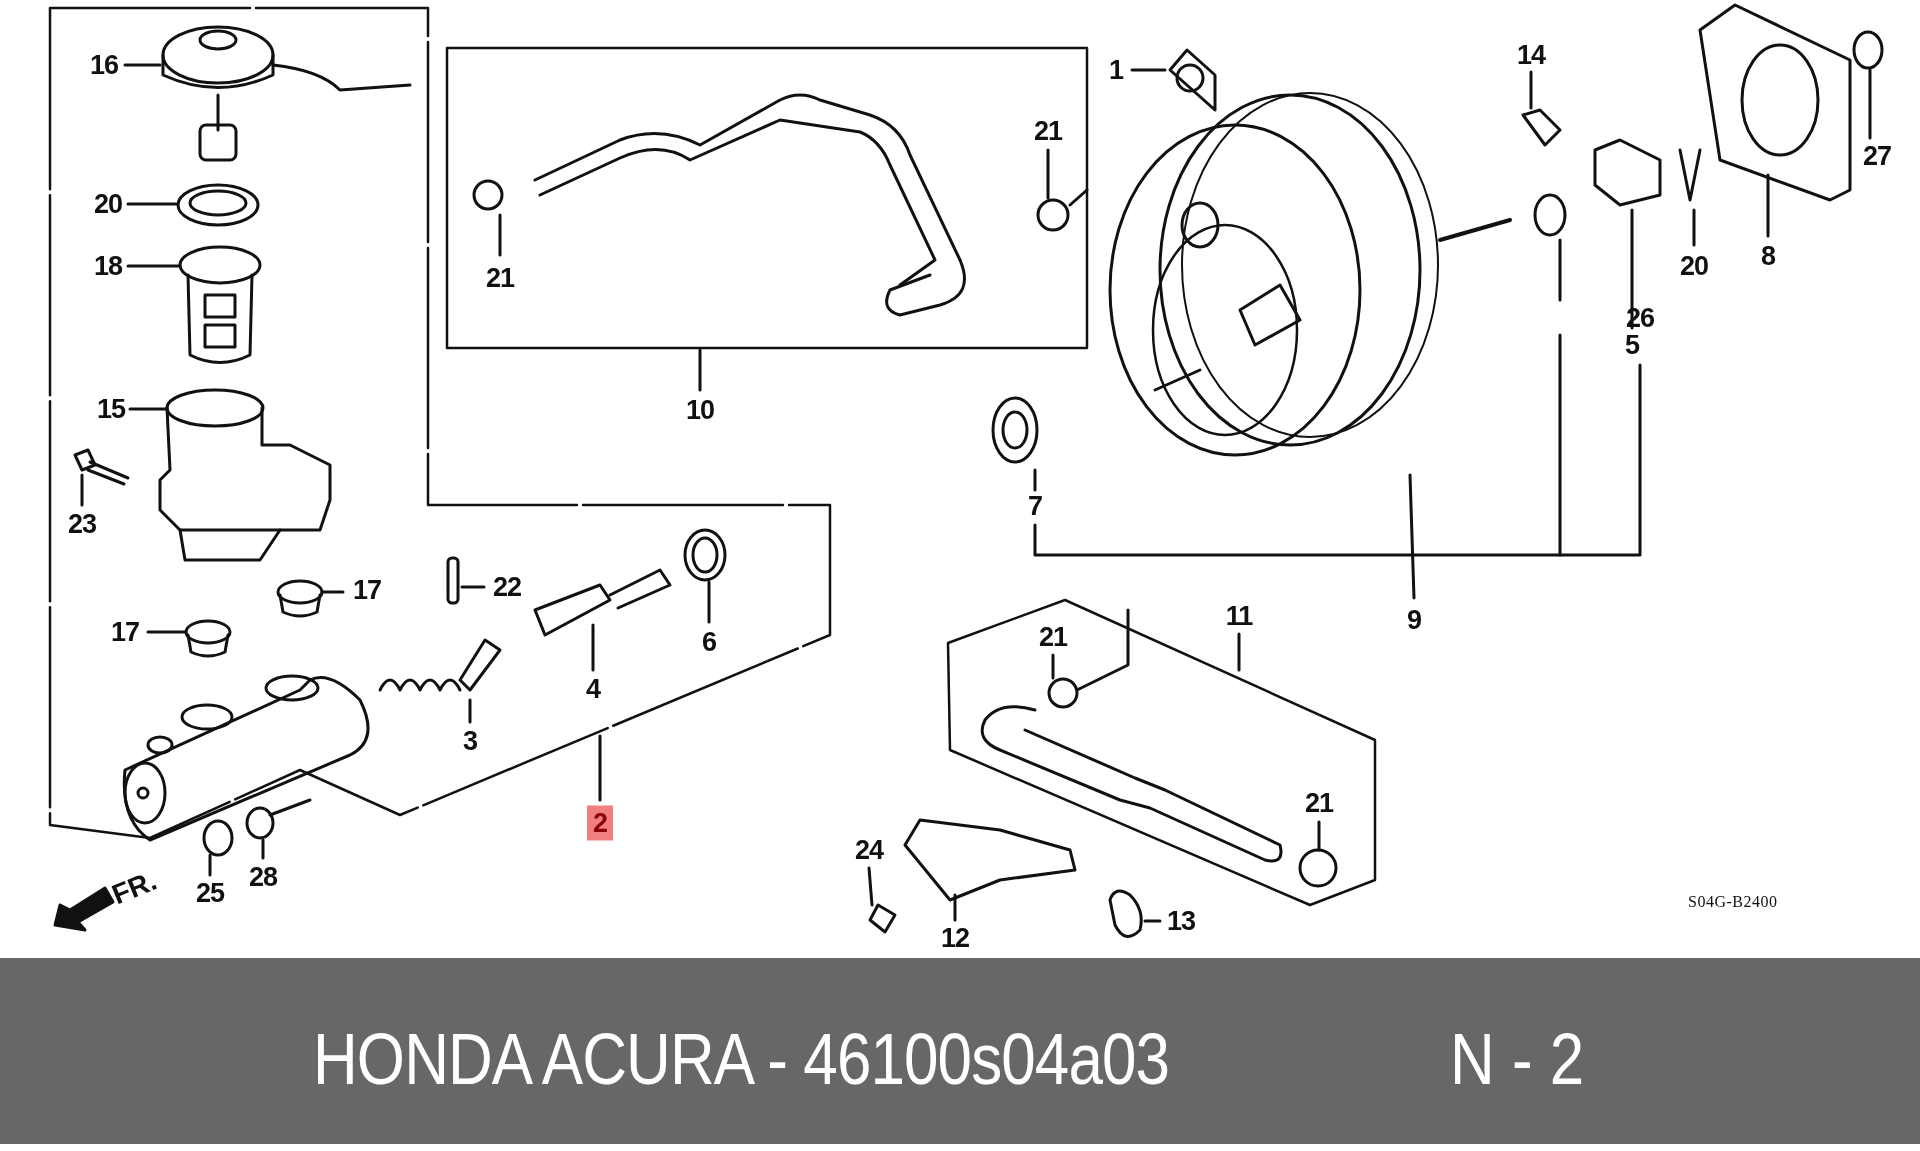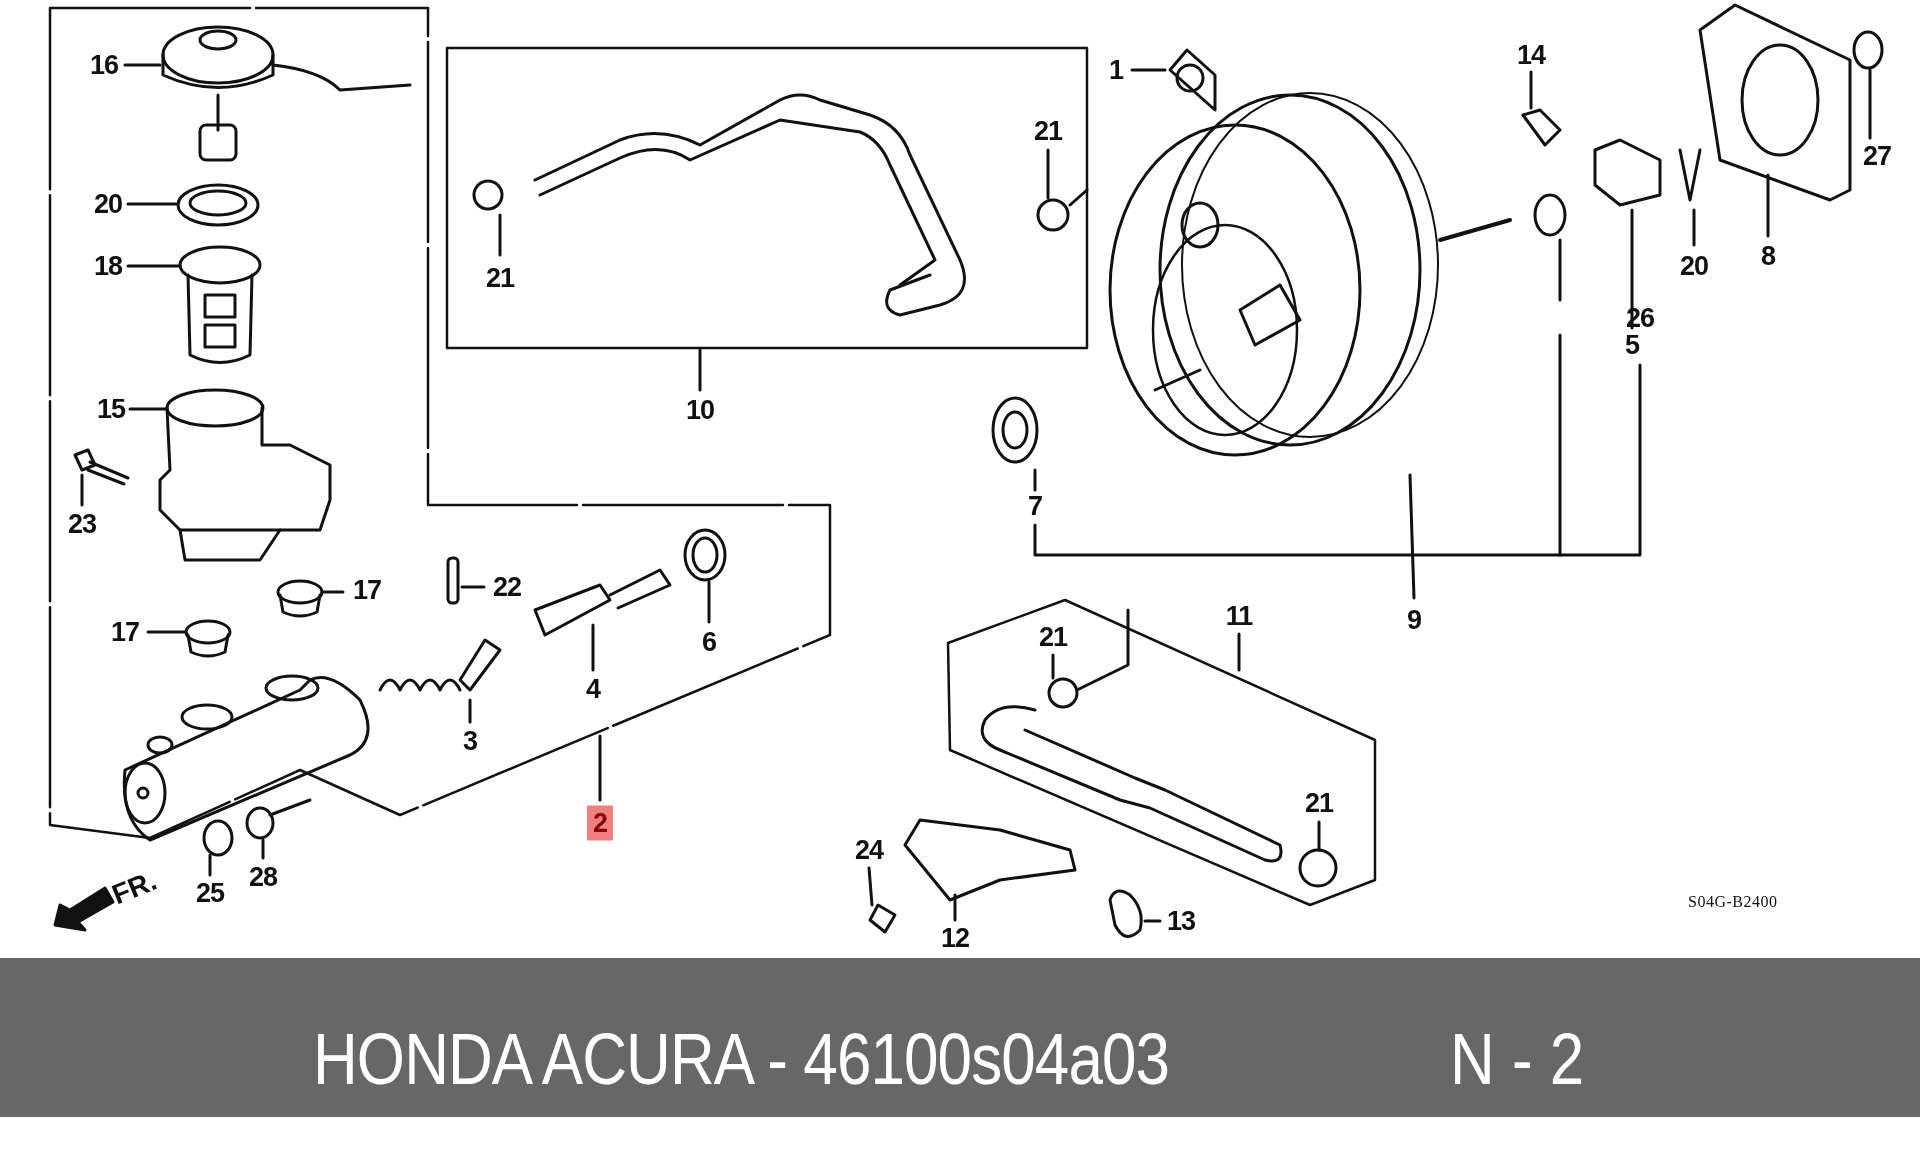--- a/index.html
+++ b/index.html
@@ -3,21 +3,21 @@
 <meta charset="utf-8">
 <style>
   html, body { margin:0; padding:0; }
   body { width:1920px; height:1151px; position:relative; overflow:hidden; background:#ffffff; font-family:"Liberation Sans", sans-serif; }
   #diagram { position:absolute; left:0; top:0; width:1920px; height:958px; background:#ffffff; }
   #diagram svg.art { position:absolute; left:0; top:0; }
   .callout { position:absolute; font-family:"Liberation Sans", sans-serif; font-weight:bold; font-size:27px; color:#111; line-height:1; transform:translate(-50%,-50%); white-space:nowrap; letter-spacing:-1px; }
   .callout.hl { background:#f08080; color:#8b0000; padding:4px 6px; }
   .code { position:absolute; left:1688px; top:893px; font-family:"Liberation Serif", serif; font-size:16px; color:#111; letter-spacing:0.5px; }
   .fr { position:absolute; left:112px; top:872px; font-family:"Liberation Sans", sans-serif; font-weight:bold; font-size:28px; transform:rotate(-22deg); color:#111; }
-  #footer { position:absolute; left:0; top:958px; width:1920px; height:159px; background:#676767; }
+  #footer { position:absolute; left:0; top:958px; width:1920px; height:186px; background:#676767; }
   #footer .title { position:absolute; left:313px; top:60px; font-family:"Liberation Sans", sans-serif; font-size:72px; color:#ffffff; transform:scaleX(0.86); transform-origin:left center; white-space:pre; letter-spacing:-1px; }
   #footer .suffix { position:absolute; left:1450px; top:60px; font-family:"Liberation Sans", sans-serif; font-size:72px; color:#ffffff; transform:scaleX(0.86); transform-origin:left center; white-space:pre; }
 </style>
 </head>
 <body>
 
 <div id="diagram">
   <svg class="art" width="1920" height="958" viewBox="0 0 1920 958" fill="none" stroke="#111" stroke-width="3" stroke-linecap="round" stroke-linejoin="round">
 
     <path d="M50 8 L428 8 L428 505 L830 505 L830 635 L400 815 L300 770 L150 838 L50 825 Z" stroke-width="2.5" stroke-dasharray="200 6"></path>

